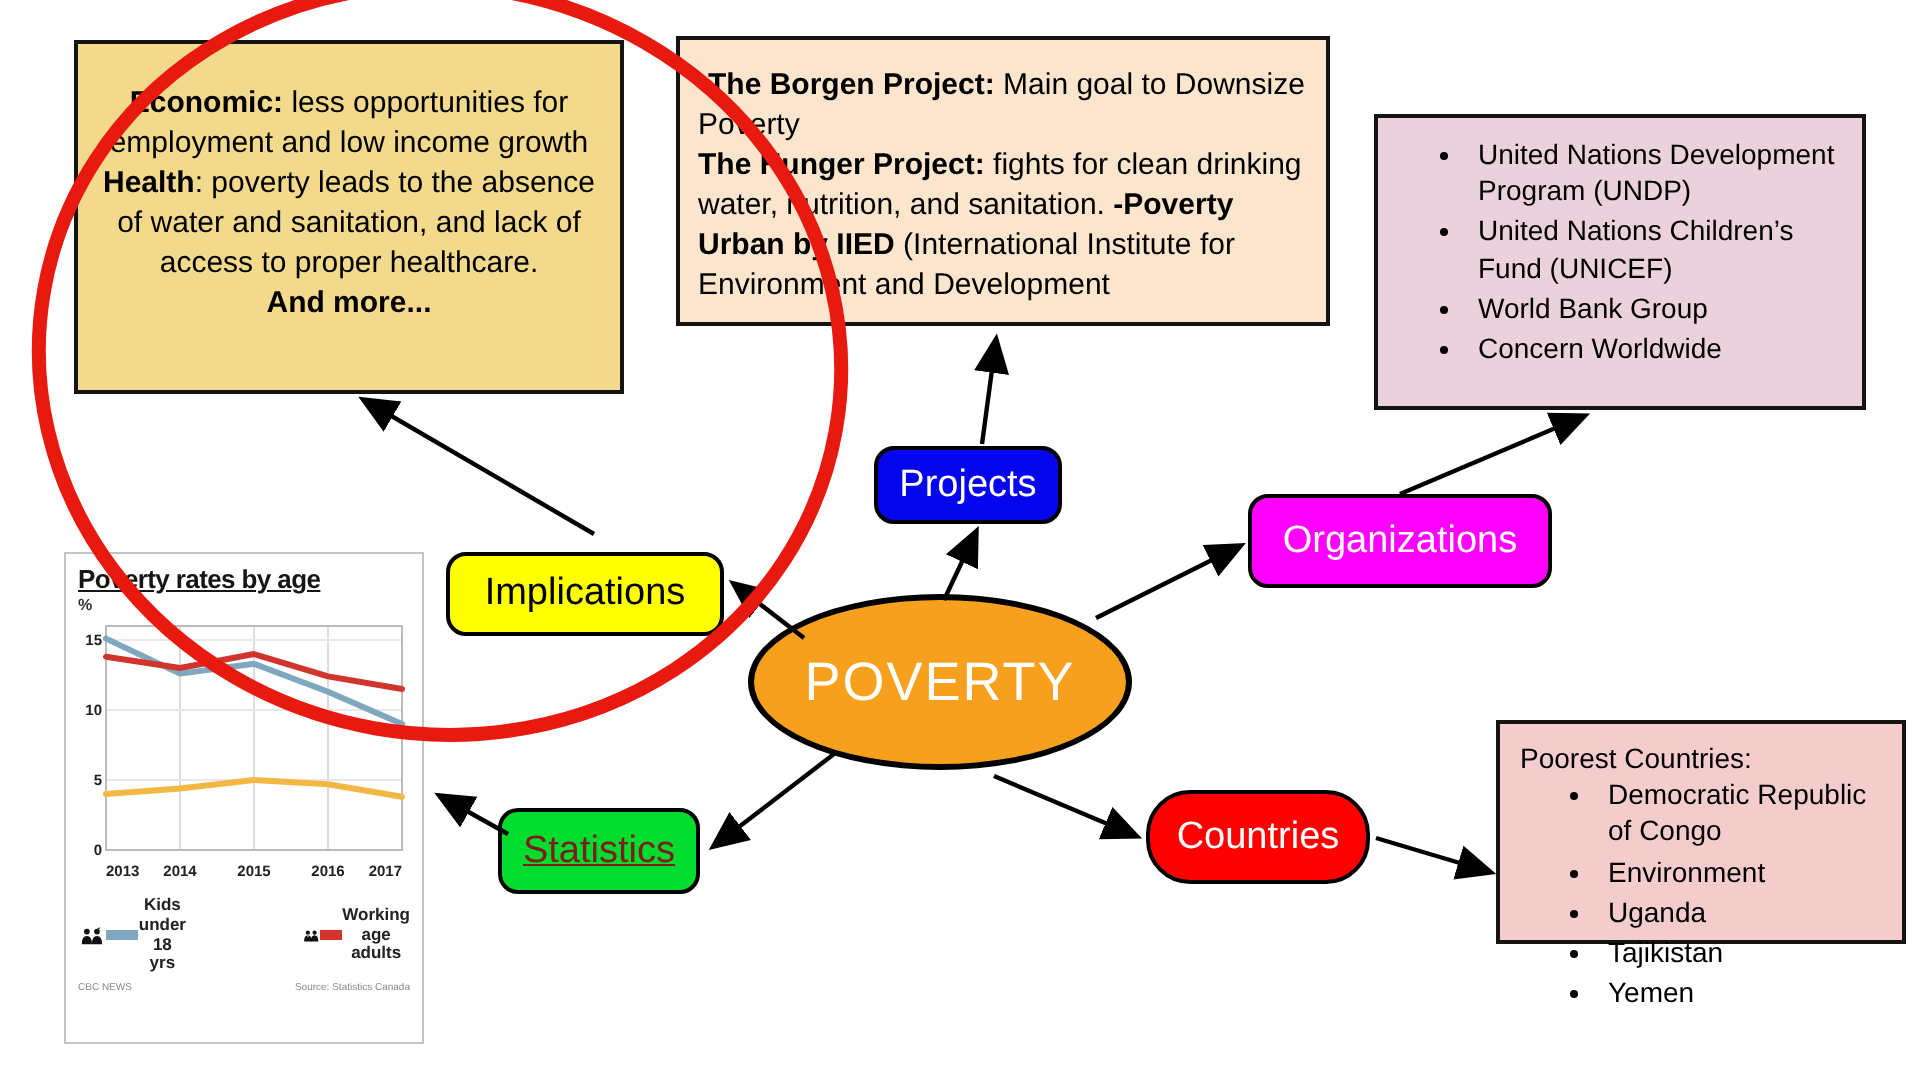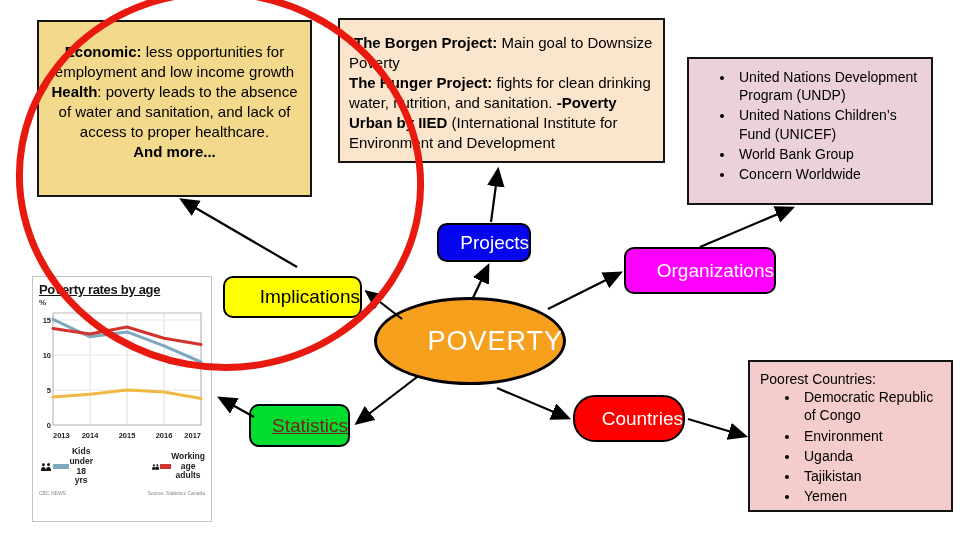--- a/index.html
+++ b/index.html
@@ -8,29 +8,29 @@
     background:#ffffff;font-family:"Liberation Sans",sans-serif;color:#000;
   }
   
   .tbox{position:absolute;border:2px solid #141414;box-sizing:border-box;}
   #econ-box{left:37px;top:20px;width:275px;height:177px;background:#F2D98C;
     padding:20px 12px;text-align:center;font-size:15px;line-height:1.34;}
   #projects-box{left:338px;top:18px;width:327px;height:145px;background:#FBE5CD;
     padding:13px 9px;font-size:15px;line-height:1.33;text-align:left;}
   #orgs-box{left:687px;top:57px;width:246px;height:148px;background:#EAD1DC;
     padding:9px 6px;font-size:14px;line-height:1.3;}
-  #countries-box{left:748px;top:360px;width:205px;height:152px;background:#F4CCCC;
+  #countries-box{left:748px;top:360px;width:205px;height:112px;background:#F4CCCC;
     padding:8px 10px;font-size:14px;line-height:1.3;}
   .tbox p{margin:0;}
   .tbox ul{margin:0;padding-left:40px;}
   .tbox li{margin:0 0 2px 0;padding-left:4px;}
   b{font-weight:bold;}
   
   .node{position:absolute;border:2px solid #000;border-radius:10px;box-sizing:border-box;
-    display:flex;align-items:center;justify-content:flex-end;font-size:19px;}
+    display:flex;align-items:center;justify-content:center;font-size:19px;}
   #node-projects{left:437px;top:223px;width:94px;height:39px;background:#0505EE;color:#fff;}
   #node-organizations{left:624px;top:247px;width:152px;height:47px;background:#FF00FF;color:#fff;}
   #node-implications{left:223px;top:276px;width:139px;height:42px;background:#FFFF00;color:#000;}
   #node-statistics{left:249px;top:404px;width:101px;height:43px;background:#00DD2F;color:#7f1d1d;text-decoration:underline;}
   #node-countries{left:573px;top:395px;width:112px;height:47px;background:#FF0000;color:#ffffff;border-radius:22px;}
   #node-poverty{left:374px;top:297px;width:192px;height:88px;background:#F6A01E;color:#fff;
     border-radius:50%;border-width:3px;font-size:27px;letter-spacing:1px;}
   
   #stats-chart{position:absolute;left:32px;top:276px;width:180px;height:246px;
     background:#fff;border:1px solid #C4C4C4;box-sizing:border-box;padding:5px 6px 2px 6px;}

